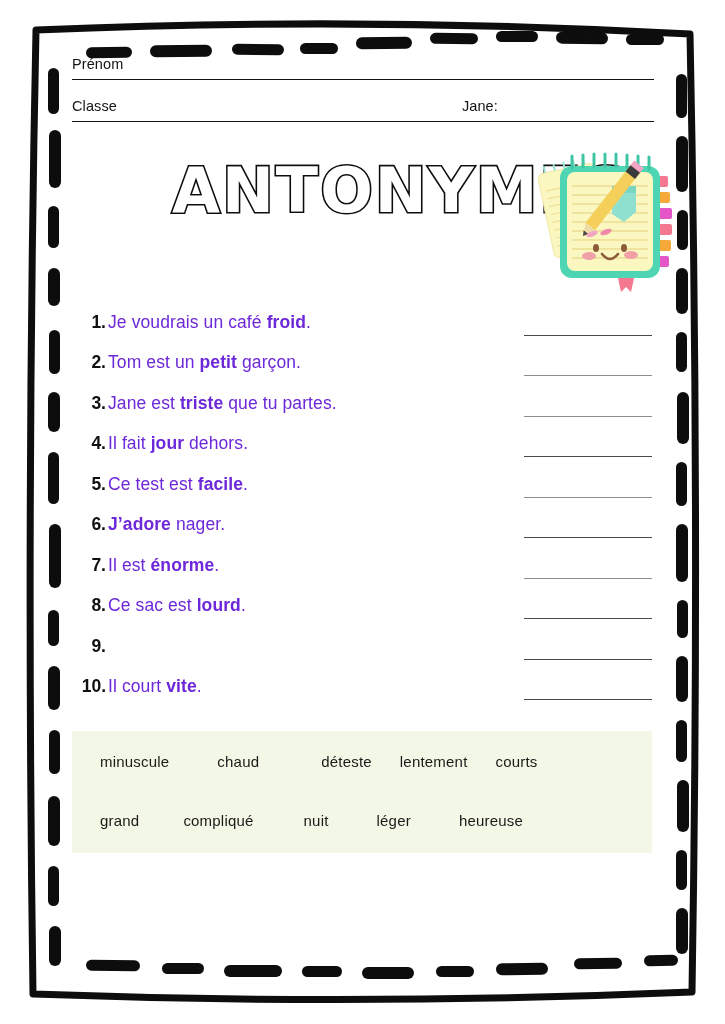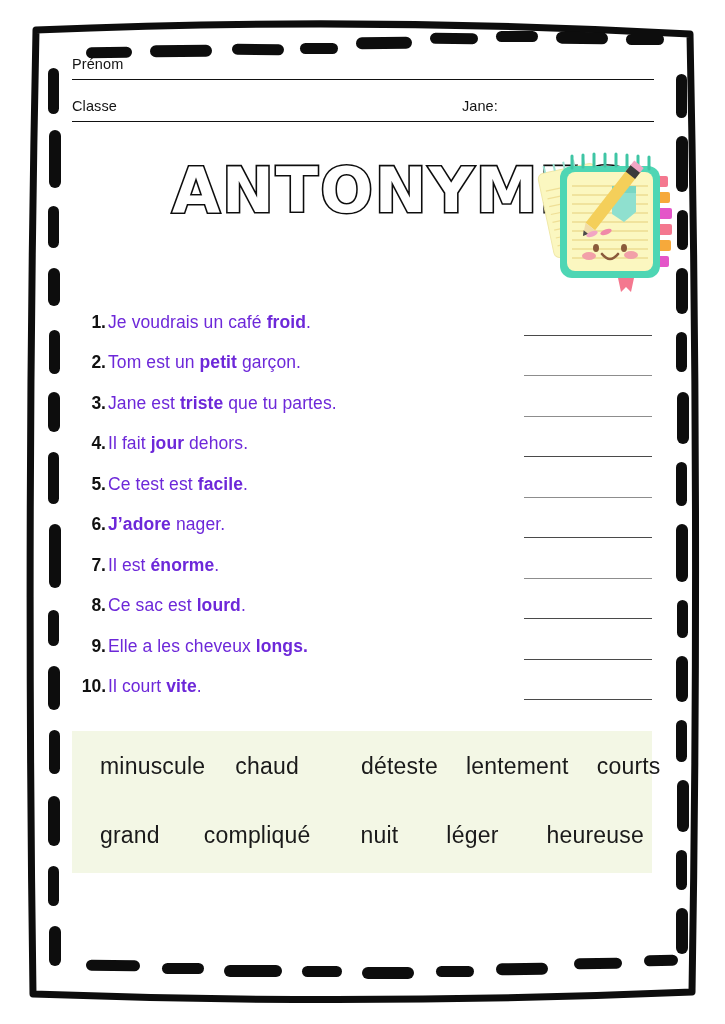--- a/index.html
+++ b/index.html
@@ -118,28 +118,28 @@
   .wordbank{
     margin-top:24px;
     background:#f3f7e5;
     padding:22px 20px 24px 20px;
     box-sizing:border-box;
     width:580px;
   }
   .wb-row{
     display:flex;
     align-items:center;
-    font-size:23px;
+    font-size:15px;
     color:#1a1a1a;
     letter-spacing:.2px;
   }
   .wb-row + .wb-row{margin-top:42px;align-items:center;}
   .wb-row .w{white-space:nowrap;}
   .wb-row.r1 .w:nth-child(1){margin-left:8px;}
-  .wb-row.r1 .w:nth-child(2){margin-left:30px;}
+  .wb-row.r1 .w:nth-child(2){margin-left:48px;}
   .wb-row.r1 .w:nth-child(3){margin-left:62px;}
   .wb-row.r1 .w:nth-child(4){margin-left:28px;}
   .wb-row.r1 .w:nth-child(5){margin-left:28px;}
   .wb-row.r2 .w:nth-child(1){margin-left:8px;}
   .wb-row.r2 .w:nth-child(2){margin-left:44px;}
   .wb-row.r2 .w:nth-child(3){margin-left:50px;}
   .wb-row.r2 .w:nth-child(4){margin-left:48px;}
   .wb-row.r2 .w:nth-child(5){margin-left:48px;}
 </style>
 </head>
@@ -355,21 +355,20 @@
       </div>
 
       <div class="qrow">
         <span class="qnum">8.</span>
         <span class="qtext"><span>Ce sac est </span><b>lourd</b><span>.</span></span>
         <span class="answer-line"></span>
       </div>
 
       <div class="qrow">
         <span class="qnum">9.</span>
-        <span class="qtext"><span>Elle a les cheveux </span><b>longs.</b><span></span></span>
         <span class="answer-line"></span>
       </div>
 
       <div class="qrow">
         <span class="qnum">10.</span>
         <span class="qtext"><span>Il court </span><b>vite</b><span>.</span></span>
         <span class="answer-line"></span>
       </div>
 
     </div>

